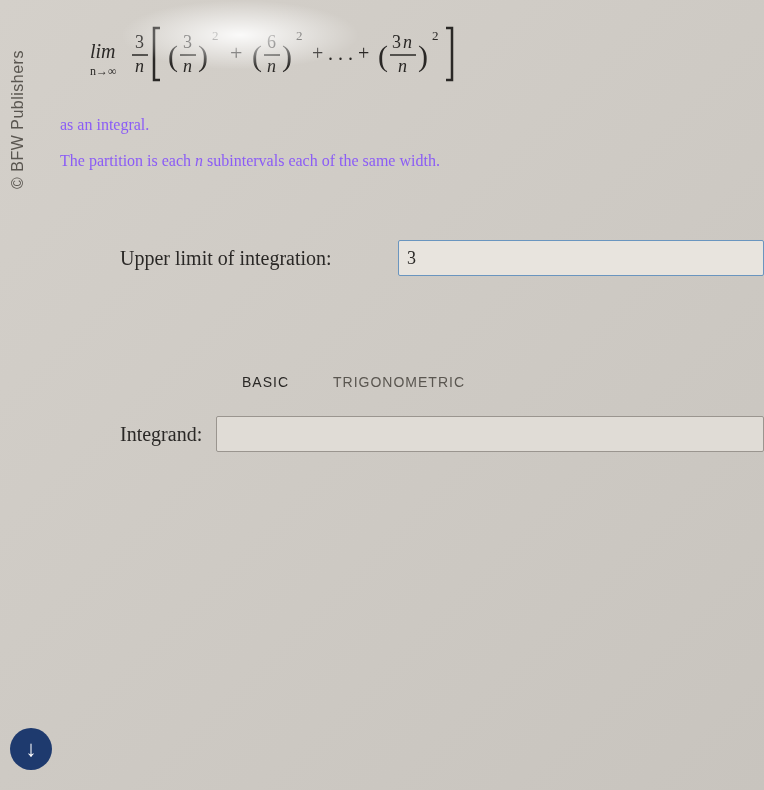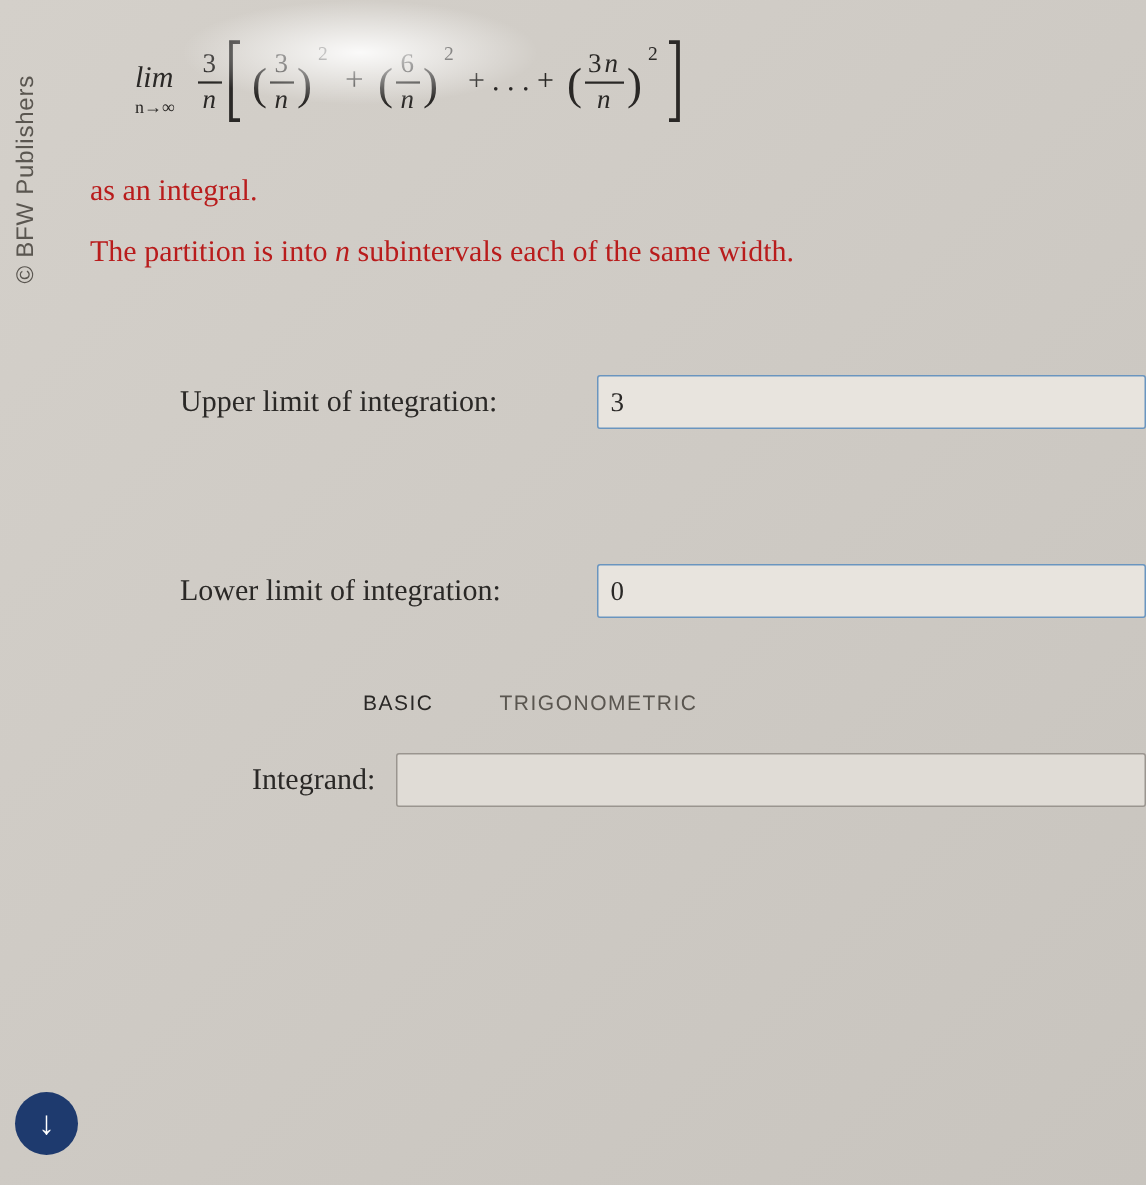--- a/index.html
+++ b/index.html
@@ -40,23 +40,23 @@
     }
     .formula {
       margin: 0 0 26px 30px;
       font-size: 22px;
       line-height: 1;
     }
     .formula svg {
       display: block;
     }
     .statement {
-      font-size: 20px;
+      font-size: 16px;
       margin-bottom: 18px;
-      color: #b91c1c;
+      color: #8b5cf6;
     }
     .statement .italic {
       font-style: italic;
     }
     .field-section {
       margin-top: 70px;
       padding-left: 60px;
     }
     .field-row {
       margin-bottom: 90px;
@@ -102,21 +102,20 @@
     .integrand-row {
       display: flex;
       align-items: center;
       margin-top: 18px;
       padding-left: 60px;
     }
     .integrand-label {
       font-size: 20px;
       color: #2a2826;
       margin-right: 14px;
-      margin-left: 48px;
     }
     .integrand-input {
       flex: 1;
       height: 36px;
       border: 1px solid #9a958f;
       background: #e0dcd6;
       border-radius: 2px;
     }
     .down-arrow-badge {
       position: absolute;
@@ -182,33 +181,29 @@
         <text x="342" y="20" font-size="13" font-style="normal">2</text>
 
         <path d="M 356 8 L 362 8 L 362 60 L 356 60" stroke="#2a2826" stroke-width="2.5" fill="none"></path>
       </g>
     </svg>
   </div>
 
   <div class="statement">as an integral.</div>
 
   <div class="statement">
-    <span>The partition is into </span><span class="italic">n</span><span> subintervals each of the same width.</span>
+    <span>The partition is each </span><span class="italic">n</span><span> subintervals each of the same width.</span>
   </div>
 
   <div class="field-section">
     <div class="field-row">
       <span class="field-label">Upper limit of integration:</span>
       <input class="field-input" value="3" style="">
     </div>
 
-    <div class="field-row" style="margin-bottom:40px;">
-      <span class="field-label">Lower limit of integration:</span>
-      <input class="field-input" value="0" style="">
-    </div>
   </div>
 
   <div class="tabs">
     <div class="tab active">BASIC</div>
     <div class="tab">TRIGONOMETRIC</div>
   </div>
 
   <div class="integrand-row">
     <span class="integrand-label">Integrand:</span>
     <div class="integrand-input"></div>

